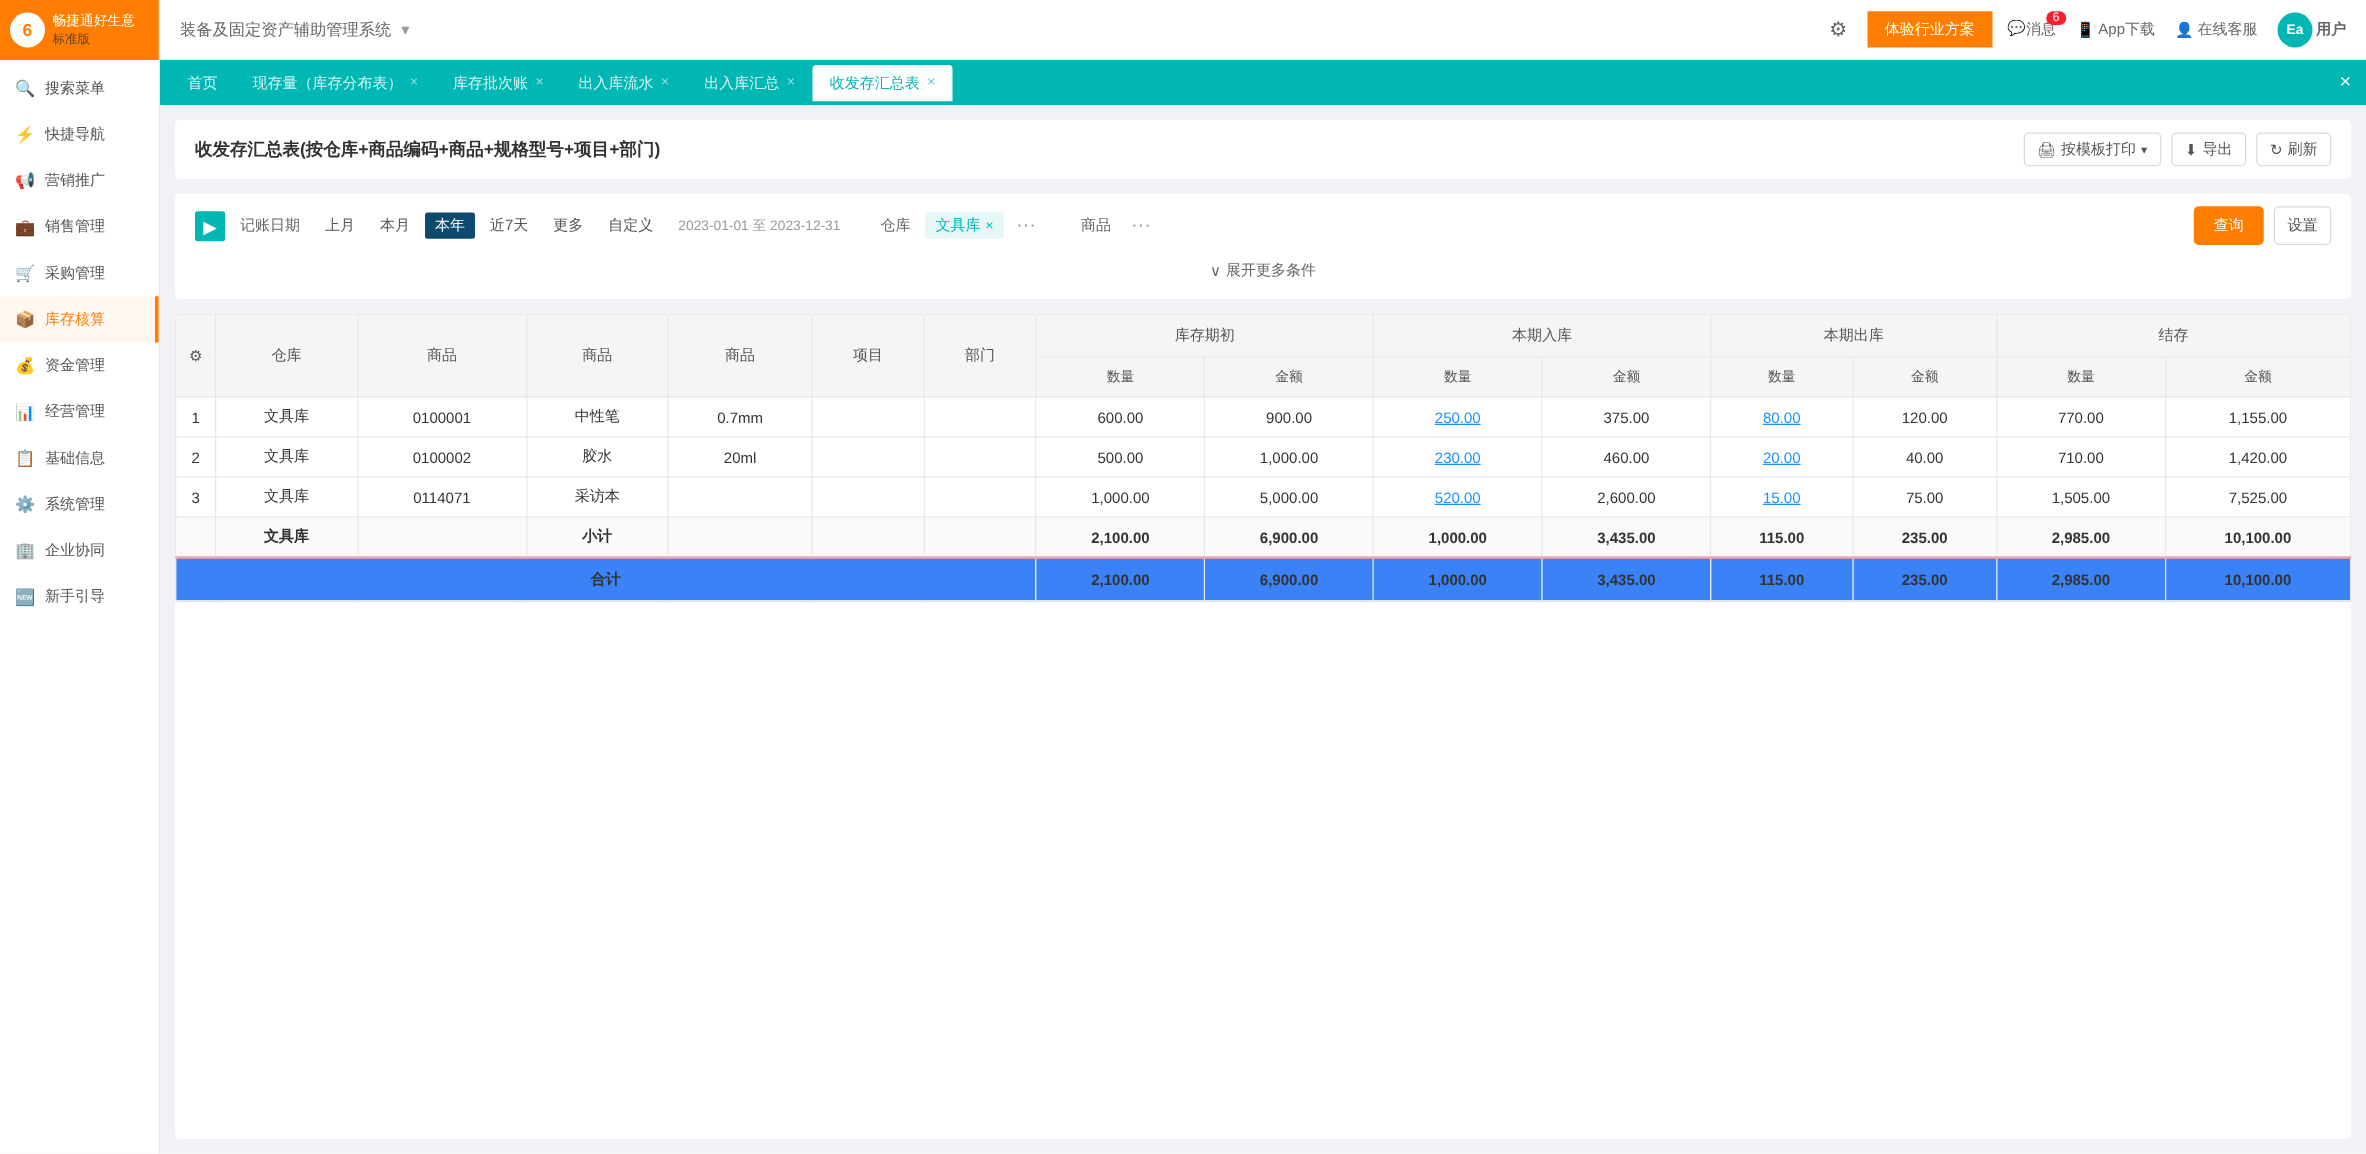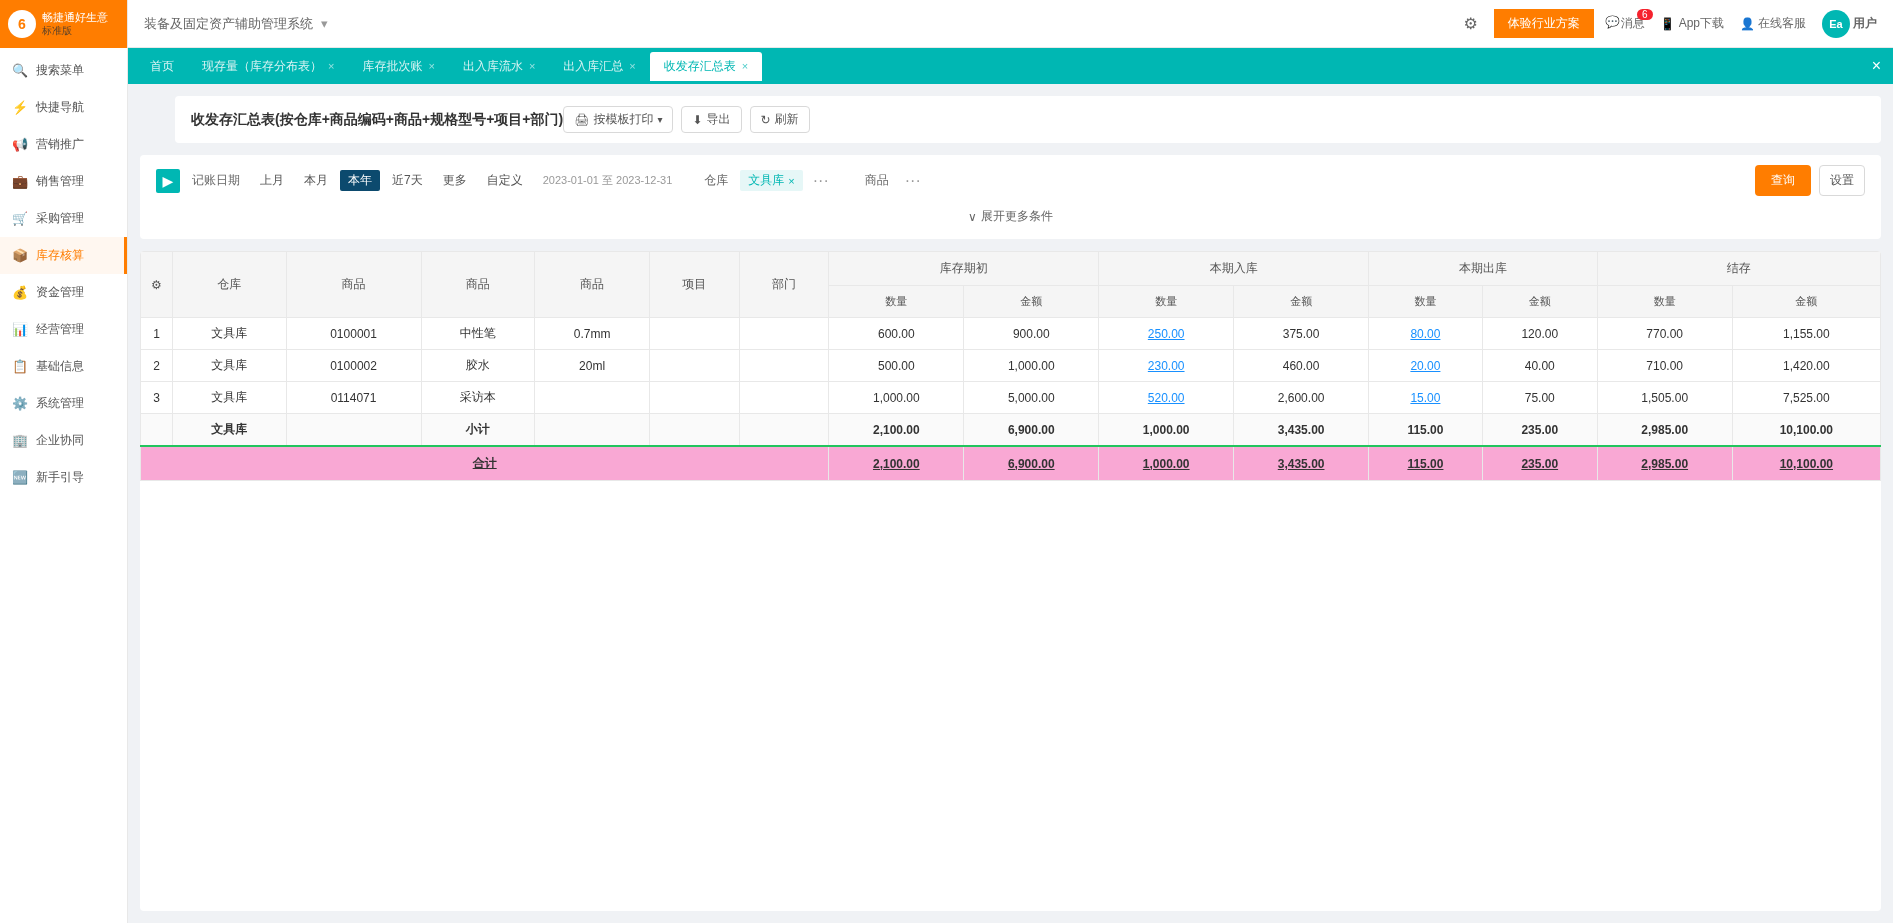--- a/index.html
+++ b/index.html
@@ -33,21 +33,21 @@
     .tabs { background: #00b7b3; display: flex; align-items: center; padding: 16px 8px; height: 36px; flex-shrink: 0; }
     .tab { display: flex; align-items: center; gap: 6px; padding: 6px 14px; color: rgba(255,255,255,0.85); cursor: pointer; font-size: 12px; border-radius: 3px 3px 0 0; white-space: nowrap; }
     .tab.active { background: #fff; color: #00b7b3; font-weight: 500; }
     .tab-close { font-size: 11px; opacity: 0.7; }
     .tabs-close-all { margin-left: auto; color: #fff; font-size: 16px; cursor: pointer; padding: 4px; }
 
     
     .content { flex: 1; background: #f0f2f5; padding: 12px; overflow-y: auto; display: flex; flex-direction: column; gap: 12px; }
 
     
-    .page-header { background: #fff; padding: 10px 16px; border-radius: 4px; display: flex; align-items: center; justify-content: flex-start; margin-left: 35px; }
+    .page-header { background: #fff; padding: 10px 16px; border-radius: 4px; display: flex; align-items: center; justify-content: space-between; }
     .page-title { font-size: 14px; font-weight: 600; color: #333; }
     .page-actions { display: flex; align-items: center; gap: 8px; }
     .page-action-btn { display: flex; align-items: center; gap: 4px; padding: 4px 10px; border: 1px solid #d9d9d9; border-radius: 4px; background: #fff; cursor: pointer; font-size: 12px; color: #555; }
 
     
     .filter-bar { background: #fff; padding: 10px 16px; border-radius: 4px; display: flex; flex-direction: column; gap: 8px; }
     .filter-row { display: flex; align-items: center; gap: 12px; }
     .filter-expand { width: 24px; height: 24px; background: #00b7b3; color: #fff; border: none; cursor: pointer; border-radius: 2px; display: flex; align-items: center; justify-content: center; font-size: 14px; flex-shrink: 0; }
     .filter-label { color: #666; white-space: nowrap; font-size: 12px; }
     .filter-date-options { display: flex; gap: 4px; align-items: center; }
@@ -66,21 +66,21 @@
     .table-container { background: #fff; border-radius: 4px; overflow: auto; flex: 1; }
     table { width: 100%; border-collapse: collapse; font-size: 12px; }
     thead tr th { background: #f5f5f5; padding: 8px 10px; text-align: center; border: 1px solid #e8e8e8; font-weight: 500; color: #555; white-space: nowrap; }
     thead tr.sub-header th { background: #f5f5f5; font-size: 11px; }
     tbody tr td { padding: 7px 10px; text-align: center; border: 1px solid #e8e8e8; color: #333; }
     tbody tr.subtotal td { background: #fafafa; font-weight: bold; }
     .link-text { color: #1890ff; text-decoration: underline; cursor: pointer; }
     .settings-col { width: 32px; text-align: center; }
 
     
-    .table-footer { background: #f9a8d4; border-top: 2px solid #22c55e; text-decoration: underline; }
+    .table-footer { background: #3b82f6; border-top: 2px solid #fca5a5; }
     .table-footer td { padding: 8px 10px; font-weight: bold; border: 1px solid #e8e8e8; text-align: center; }
 
     
     .th-group { text-align: center; }
   </style>
 </head>
 <body>
 
 <div class="sidebar">
   <div class="sidebar-logo">

